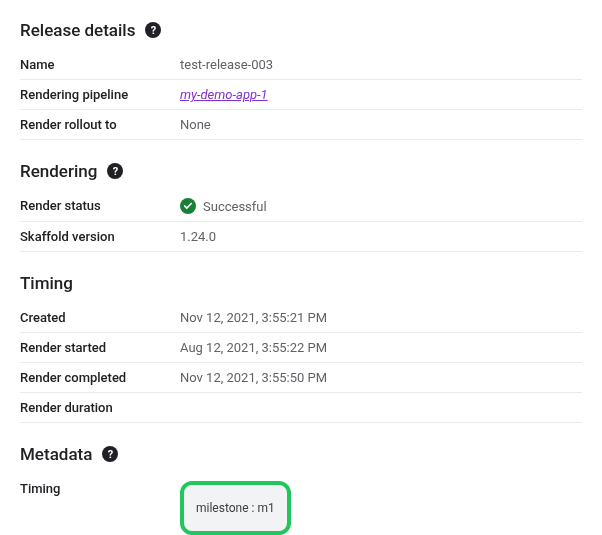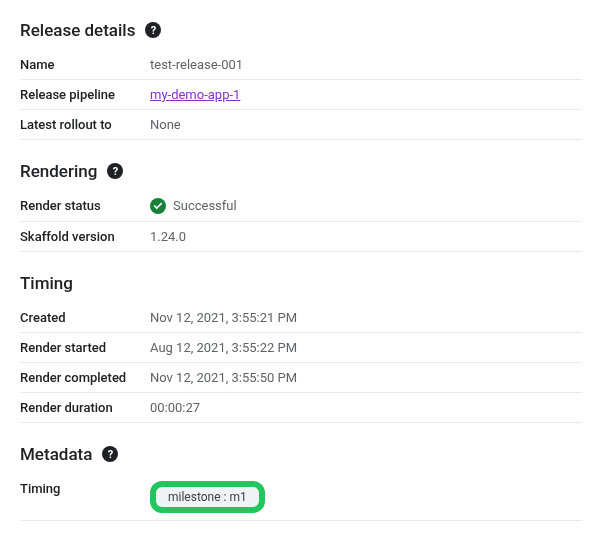--- a/index.html
+++ b/index.html
@@ -36,81 +36,82 @@
       font-weight: 700;
       cursor: pointer;
     }
     .row {
       display: flex;
       padding: 7px 0;
       border-bottom: 1px solid #e8eaed;
     }
     .row:first-of-type { border-top: 1px solid #e8eaed; }
     .label-cell {
-      width: 130px;
+      width: 160px;
       flex-shrink: 0;
       font-weight: 500;
       color: #202124;
     }
     .value-cell {
       flex: 1;
       color: #5f6368;
       overflow: hidden;
       white-space: nowrap;
     }
     .link {
       color: #8430ce;
       text-decoration: underline;
       cursor: pointer;
+      font-style: italic;
     }
     .status-wrap {
       display: inline-flex;
-      align-items: flex-start;
+      align-items: center;
       gap: 7px;
     }
     .check-icon {
       width: 16px;
       height: 16px;
       border-radius: 50%;
       background: #188038;
       display: inline-flex;
       align-items: center;
       justify-content: center;
     }
     .check-icon svg { width: 10px; height: 10px; }
     .chip {
       display: inline-block;
       background: #f1f3f4;
-      border: 6px solid #22c55e;
+      border: 4px solid #22c55e;
       border-radius: 12px;
-      padding: 3px 12px;
+      padding: 16px 12px;
       font-size: 12px;
       color: #3c4043;
     }
   </style>
 </head>
 <body>
 
 <div class="section">
   <div class="section-header">
     <h2 class="section-title">Release details</h2>
     <span class="help-icon">?</span>
   </div>
   <div class="row">
     <div class="label-cell">Name</div>
-    <div class="value-cell">test-release-001</div>
+    <div class="value-cell">test-release-003</div>
   </div>
   <div class="row">
-    <div class="label-cell">Release pipeline</div>
+    <div class="label-cell">Rendering pipeline</div>
     <div class="value-cell">
       <a class="link">my-demo-app-1</a>
     </div>
   </div>
   <div class="row">
-    <div class="label-cell">Latest rollout to</div>
+    <div class="label-cell">Render rollout to</div>
     <div class="value-cell">None</div>
   </div>
 </div>
 
 <div class="section">
   <div class="section-header">
     <h2 class="section-title">Rendering</h2>
     <span class="help-icon">?</span>
   </div>
   <div class="row">
@@ -143,21 +144,20 @@
   <div class="row">
     <div class="label-cell">Render started</div>
     <div class="value-cell">Aug 12, 2021, 3:55:22 PM</div>
   </div>
   <div class="row">
     <div class="label-cell">Render completed</div>
     <div class="value-cell">Nov 12, 2021, 3:55:50 PM</div>
   </div>
   <div class="row">
     <div class="label-cell">Render duration</div>
-    <div class="value-cell">00:00:27</div>
   </div>
 </div>
 
 <div class="section">
   <div class="section-header">
     <h2 class="section-title">Metadata</h2>
     <span class="help-icon">?</span>
   </div>
   <div class="row">
     <div class="label-cell">Timing</div>

